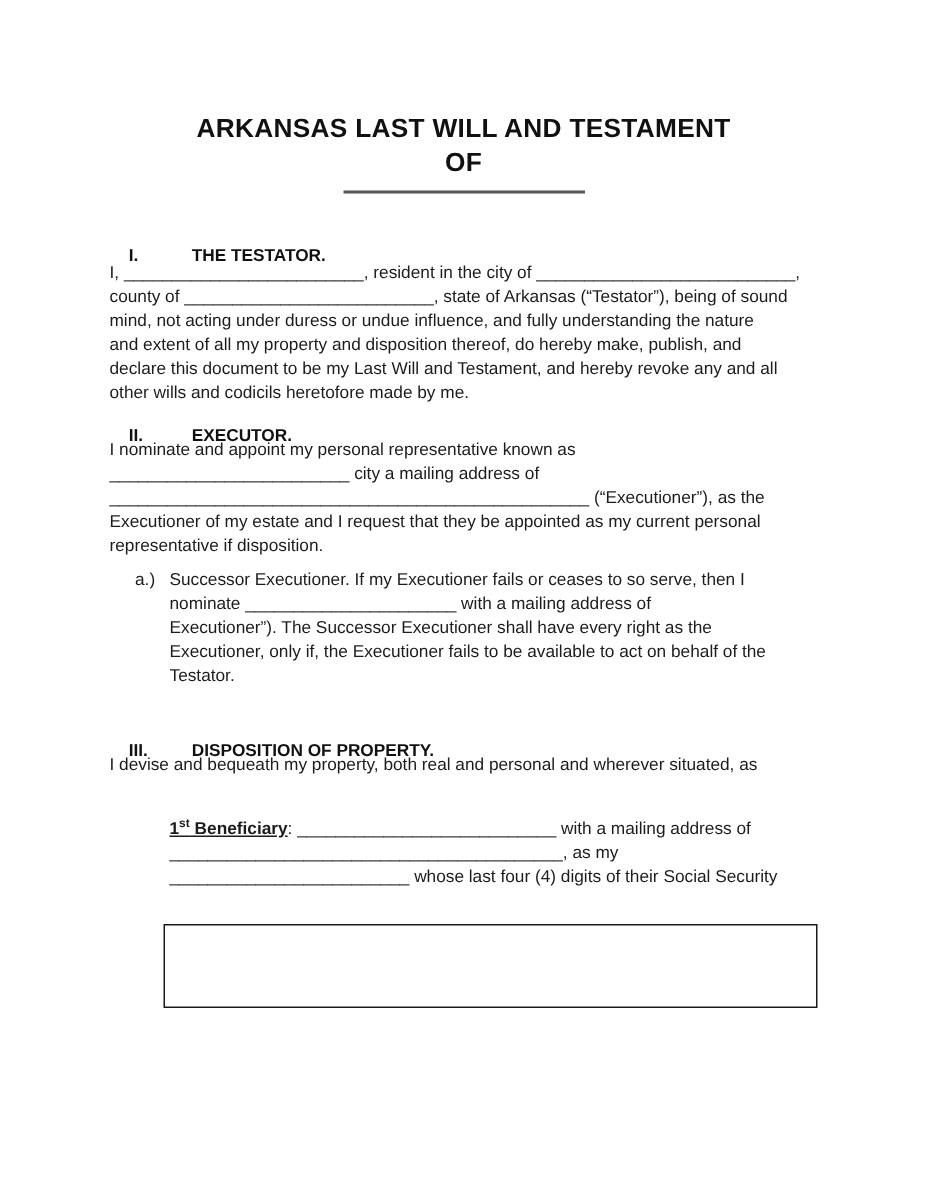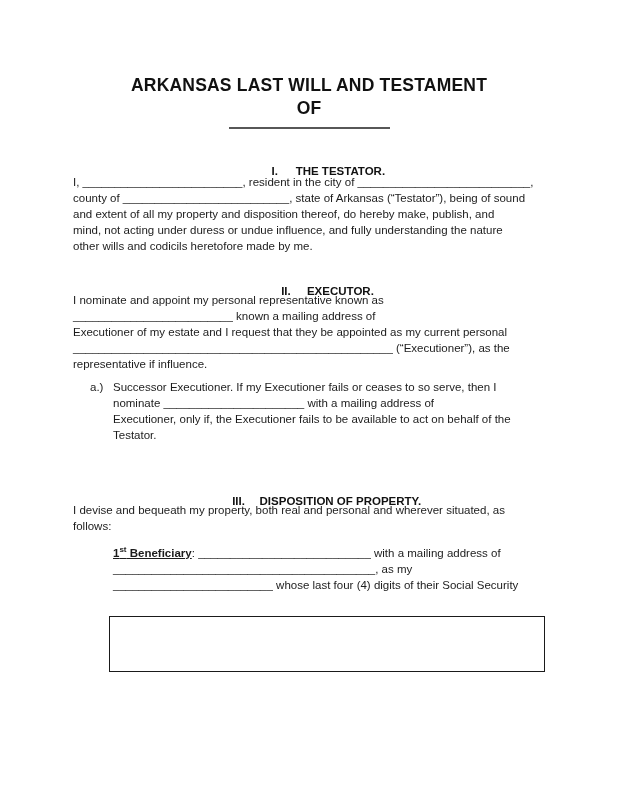--- a/index.html
+++ b/index.html
@@ -17,21 +17,21 @@
   .title{
     top:74px;left:0;width:618px;
     text-align:center;
     font-size:17.5px;line-height:23px;font-weight:700;
     color:#111;letter-spacing:.2px;
   }
   .title-underline{
     top:127px;left:229px;width:161px;height:2px;
     background:#575757;
   }
-  .heading{left:73px;width:480px;font-weight:700;color:#111;white-space:pre;text-align:center;}
+  .heading{left:73px;width:480px;font-weight:700;color:#111;white-space:pre;}
   .heading .num{display:inline-block;width:42px;font-weight:700;}
   .para{left:73px;width:500px;}
   .ln{white-space:pre;height:16px;}
   .indent-block{left:113px;width:460px;}
   .marker{position:absolute;left:-23px;top:0;}
   .b{font-weight:400;}
   .ben-label{font-weight:700;text-decoration:underline;}
   .ben-label sup{font-size:8px;line-height:0;}
   .property-box{
     top:616px;left:109px;width:436px;height:56px;
@@ -53,51 +53,52 @@
   </div>
   <div class="abs title-underline"></div>
 
   <div class="abs heading" style="top:147px;">
     <span class="num">I.</span><span>THE TESTATOR.</span>
   </div>
 
   <div class="abs para" style="top:174px;">
     <div class="ln">I, _________________________, resident in the city of ___________________________,</div>
     <div class="ln">county of __________________________, state of Arkansas (“Testator”), being of sound</div>
+    <div class="ln">mind, not acting under duress or undue influence, and fully understanding the nature</div>
     <div class="ln">and extent of all my property and disposition thereof, do hereby make, publish, and</div>
-    <div class="ln">mind, not acting under duress or undue influence, and fully understanding the nature</div>
+    <div class="ln">declare this document to be my Last Will and Testament, and hereby revoke any and all</div>
     <div class="ln">other wills and codicils heretofore made by me.</div>
   </div>
 
   <div class="abs heading" style="top:267px;">
     <span class="num">II.</span><span>EXECUTOR.</span>
   </div>
 
   <div class="abs para" style="top:292px;">
     <div class="ln">I nominate and appoint my personal representative known as</div>
-    <div class="ln">_________________________ known a mailing address of</div>
+    <div class="ln">_________________________ city a mailing address of</div>
+    <div class="ln">__________________________________________________ (“Executioner”), as the</div>
     <div class="ln">Executioner of my estate and I request that they be appointed as my current personal</div>
-    <div class="ln">__________________________________________________ (“Executioner”), as the</div>
-    <div class="ln">representative if influence.</div>
+    <div class="ln">representative if disposition.</div>
   </div>
 
   <div class="abs para indent-block" style="top:379px;">
     <div class="ln"><span class="marker">a.)</span><span class="b">Successor Executioner</span><span>. If my Executioner fails or ceases to so serve, then I</span></div>
     <div class="ln">nominate ______________________ with a mailing address of</div>
+    <div class="ln">Executioner”). The Successor Executioner shall have every right as the</div>
     <div class="ln">Executioner, only if, the Executioner fails to be available to act on behalf of the</div>
     <div class="ln">Testator.</div>
   </div>
 
   <div class="abs heading" style="top:477px;">
     <span class="num">III.</span><span>DISPOSITION OF PROPERTY.</span>
   </div>
 
   <div class="abs para" style="top:502px;">
     <div class="ln">I devise and bequeath my property, both real and personal and wherever situated, as</div>
-    <div class="ln">follows:</div>
   </div>
 
   <div class="abs para indent-block" style="top:545px;">
     <div class="ln"><span class="ben-label"><span>1</span><sup>st</sup><span> Beneficiary</span></span><span>:</span><span> ___________________________ with a mailing address of</span></div>
     <div class="ln">_________________________________________, as my</div>
     <div class="ln">_________________________ whose last four (4) digits of their Social Security</div>
   </div>
 
   <div class="abs property-box"></div>
 

